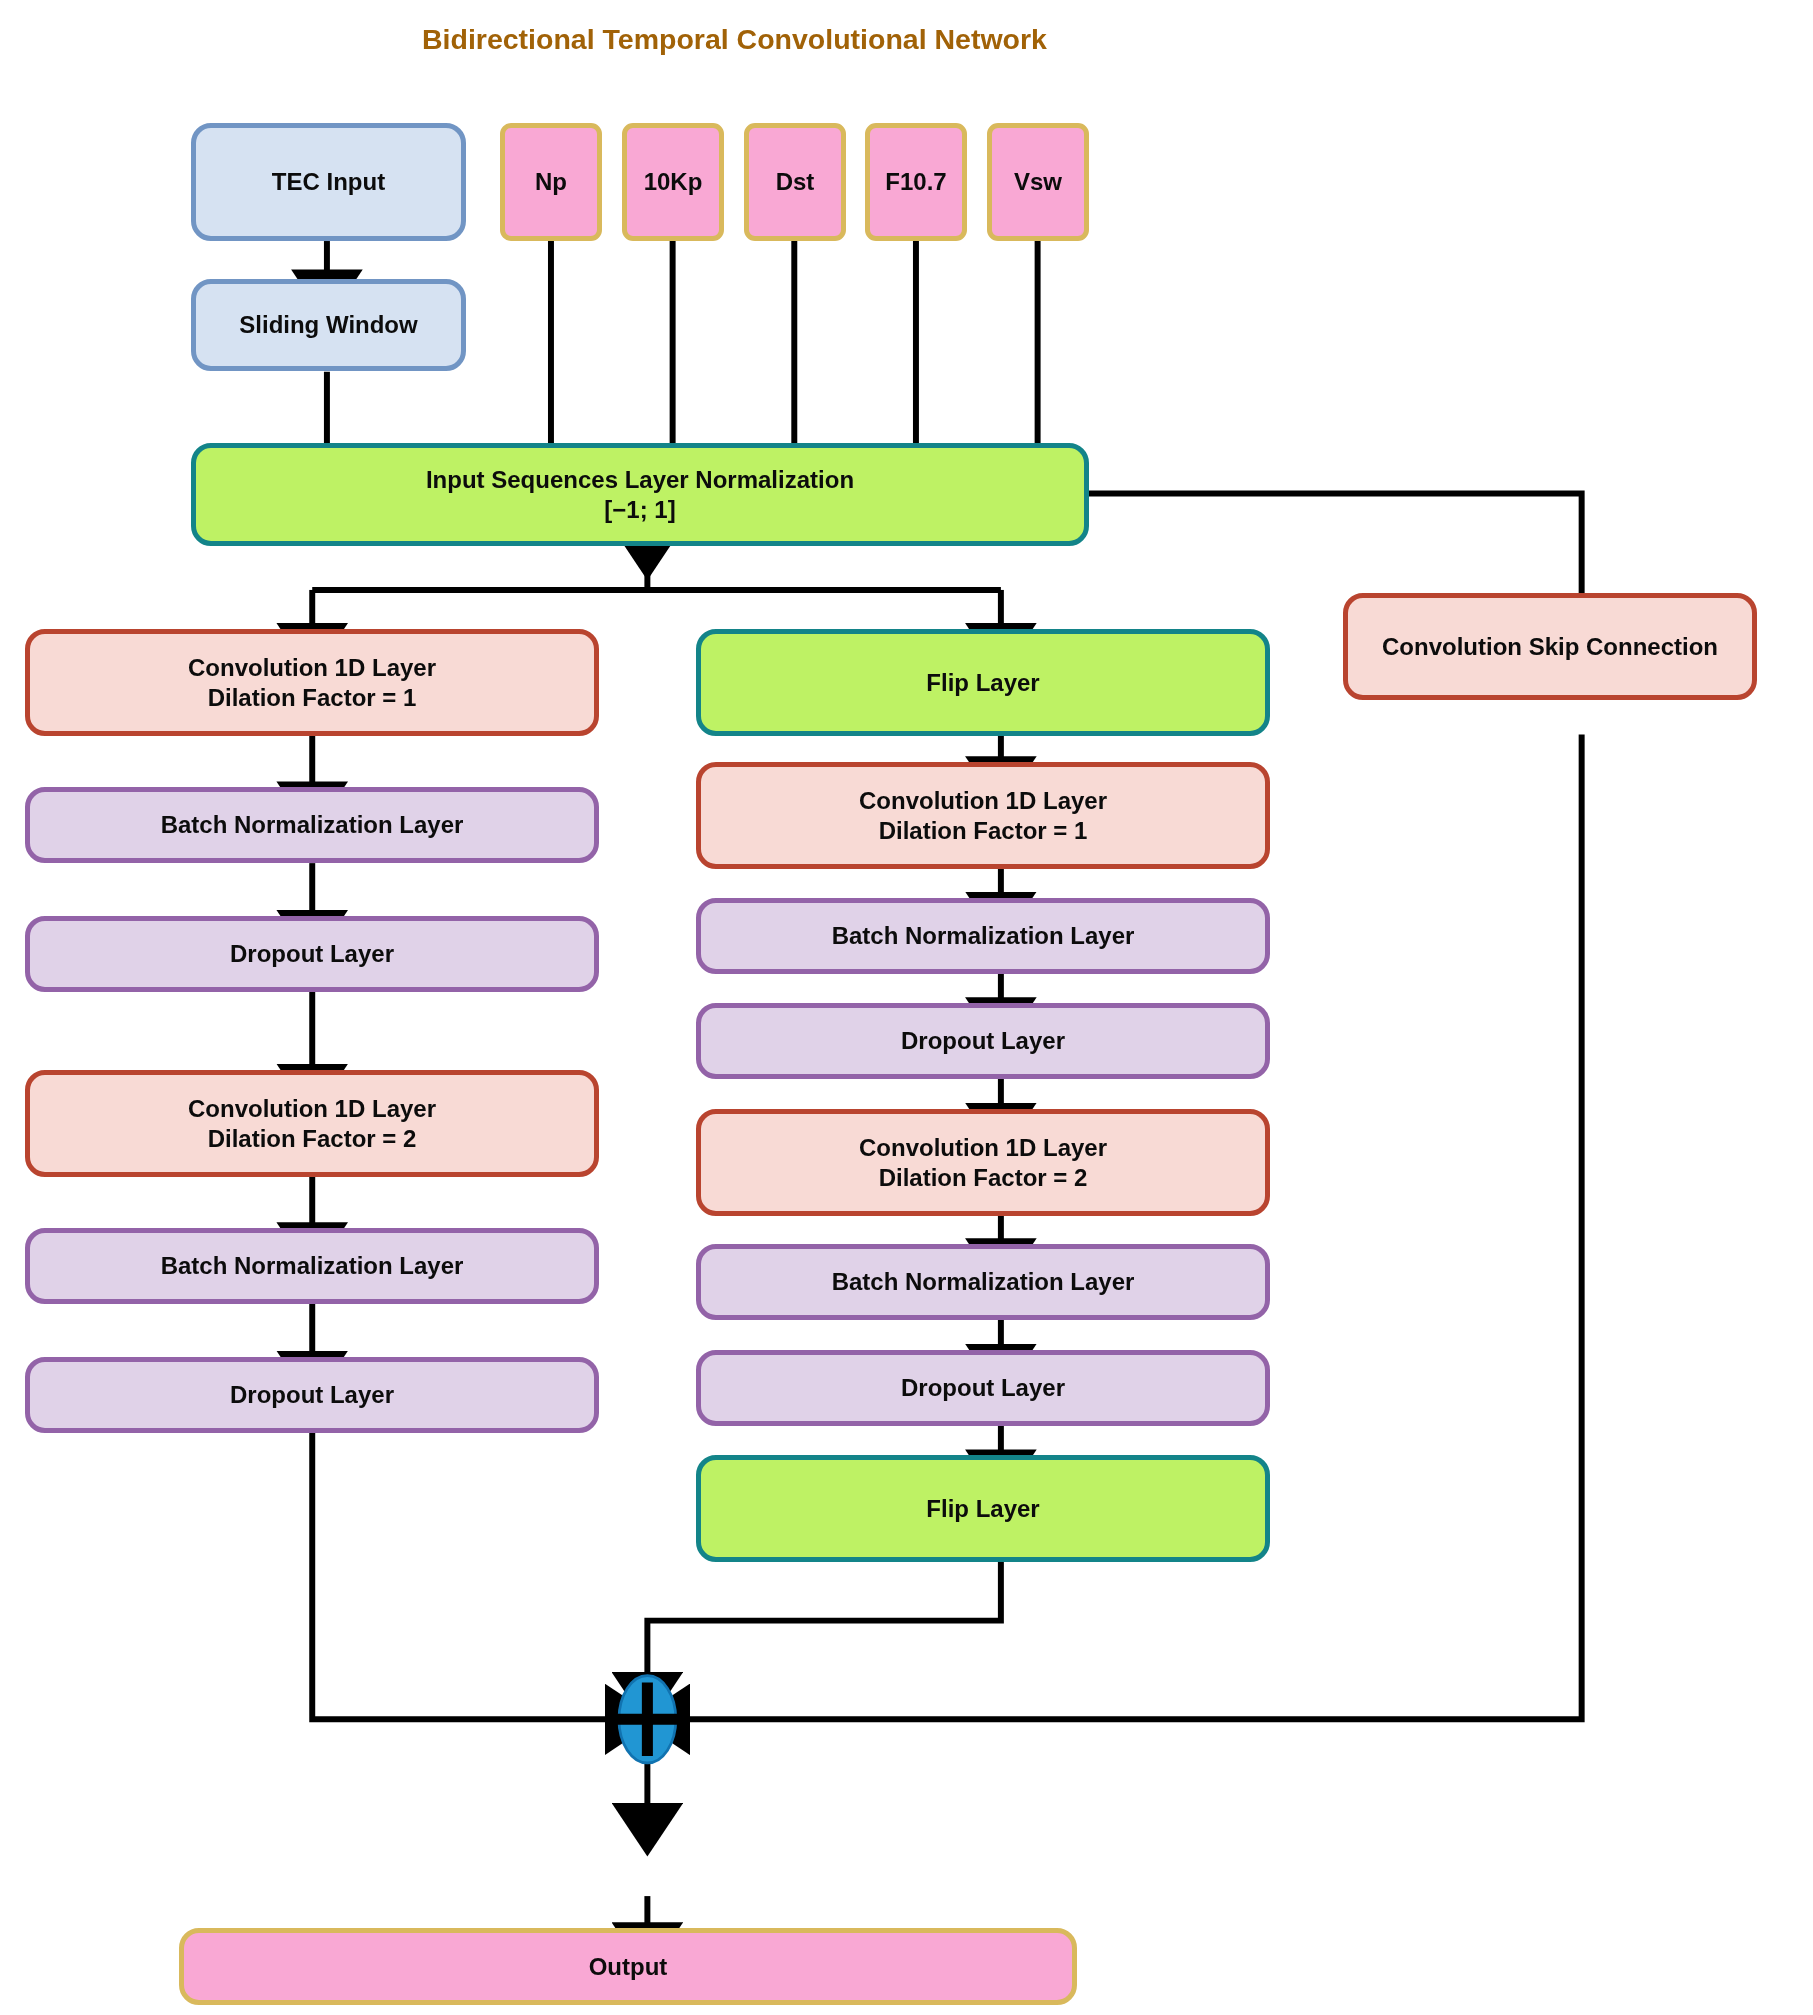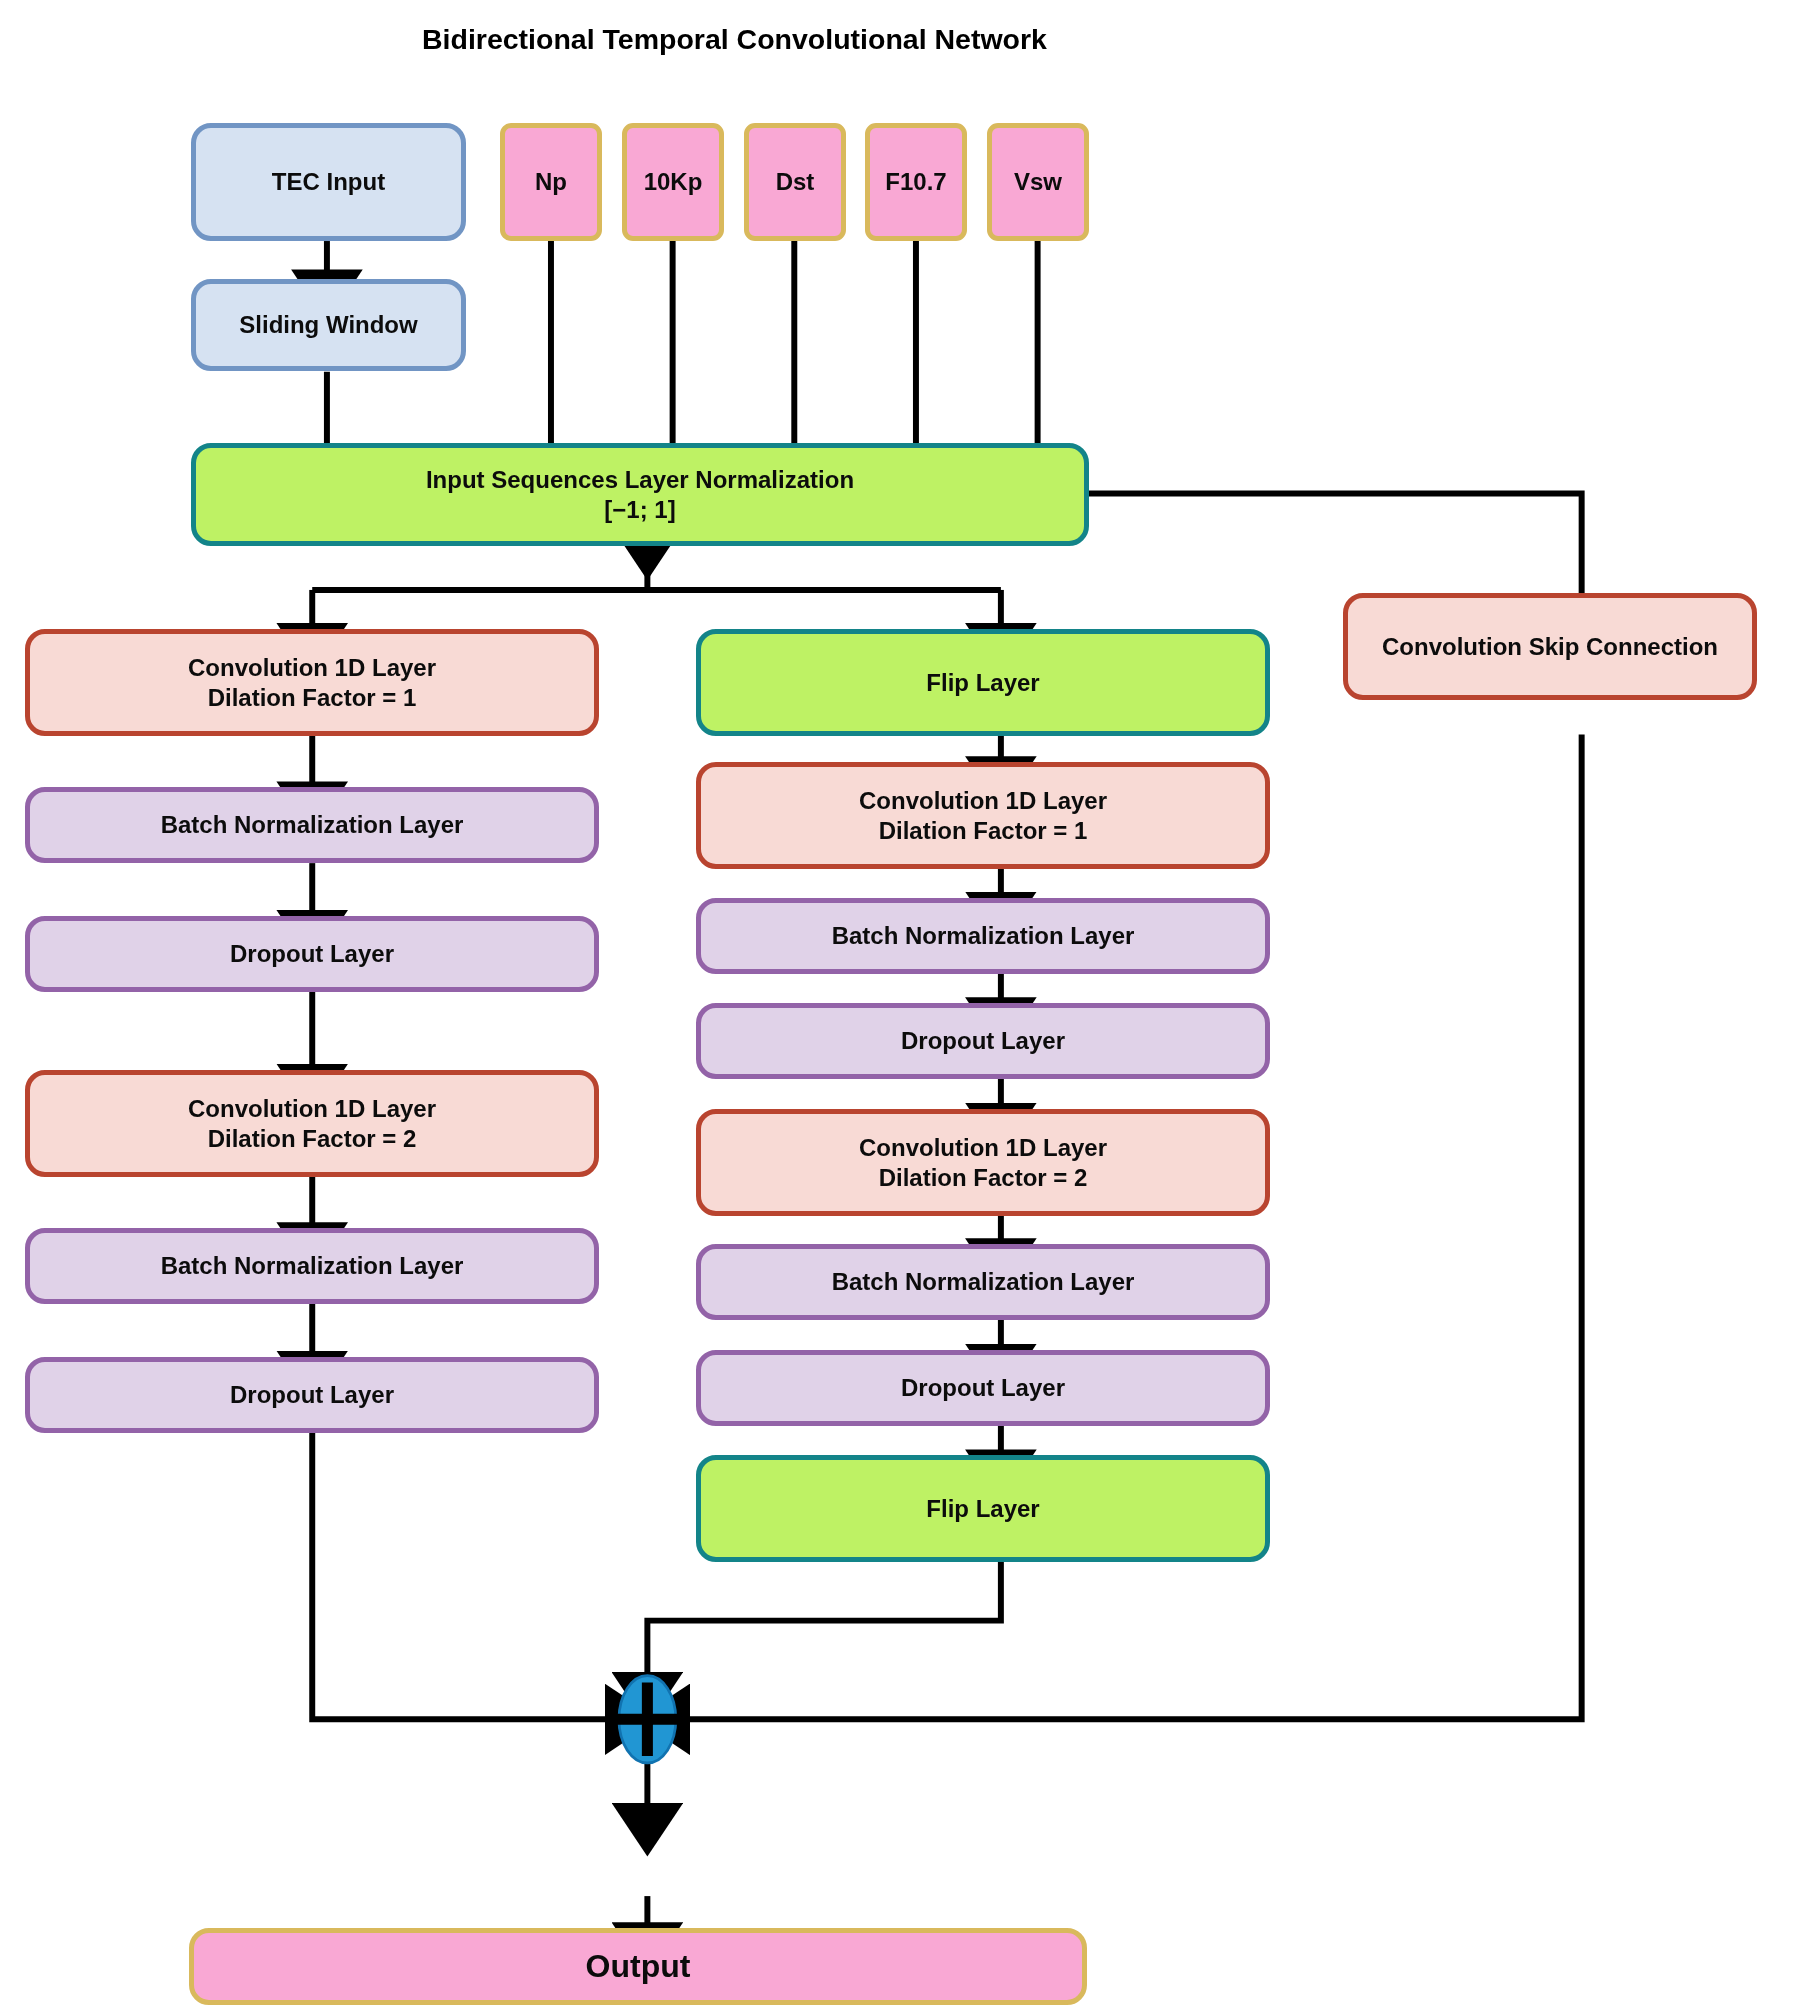--- a/index.html
+++ b/index.html
@@ -7,21 +7,21 @@
   #stage{position:absolute;left:0;top:0;width:1814px;height:2015px;}
   svg.wires{position:absolute;left:0;top:0;width:1814px;height:2015px;pointer-events:none;}
   .node{position:absolute;box-sizing:border-box;display:flex;align-items:center;justify-content:center;text-align:center;border-radius:20px;font-weight:bold;color:#0c0c0c;line-height:1.22;}
   .node span{display:block;padding:0 5.5px;}
   .n-blue   {background:#D6E2F2;border:5px solid #7195C4;}
   .n-yellow {background:#f9a8d4;border:5px solid #D9B95C;}
   .n-teal   {background:#bef264;border:5px solid #138489;}
   .n-red    {background:#F8DAD5;border:5px solid #B9442F;}
   .n-purple {background:#E0D2E8;border:5px solid #9363A8;}
   .n-green  {background:#D9E8CF;border:5px solid #82B265;}
-  .title{position:absolute;font-weight:bold;color:#000000;}
+  .title{position:absolute;font-weight:bold;color:#a16207;}
   .small-node{border-radius:11px;}
 </style>
 </head>
 <body>
 
 <div id="stage">
 
   <svg class="wires" viewBox="0 0 3951 4389">
     <defs>
       <marker id="ah" markerWidth="10" markerHeight="12" refX="1" refY="6" orient="auto" markerUnits="strokeWidth">
@@ -156,18 +156,18 @@
     <span>Dropout Layer</span>
   </div>
   <div class="node n-teal" style="left:696px;top:1455px;width:574px;height:107px;font-size:24px;">
     <span>Flip Layer</span>
   </div>
 
   <div class="node n-red" style="left:1343px;top:593px;width:414px;height:107px;font-size:24px;">
     <span>Convolution Skip Connection</span>
   </div>
 
-  <div class="node n-yellow" style="left:189px;top:1928px;width:898px;height:77px;font-size:32px;">
+  <div class="node n-yellow" style="left:179px;top:1928px;width:898px;height:77px;font-size:24px;">
     <span>Output</span>
   </div>
 
 </div>
 
 
 </body></html>

